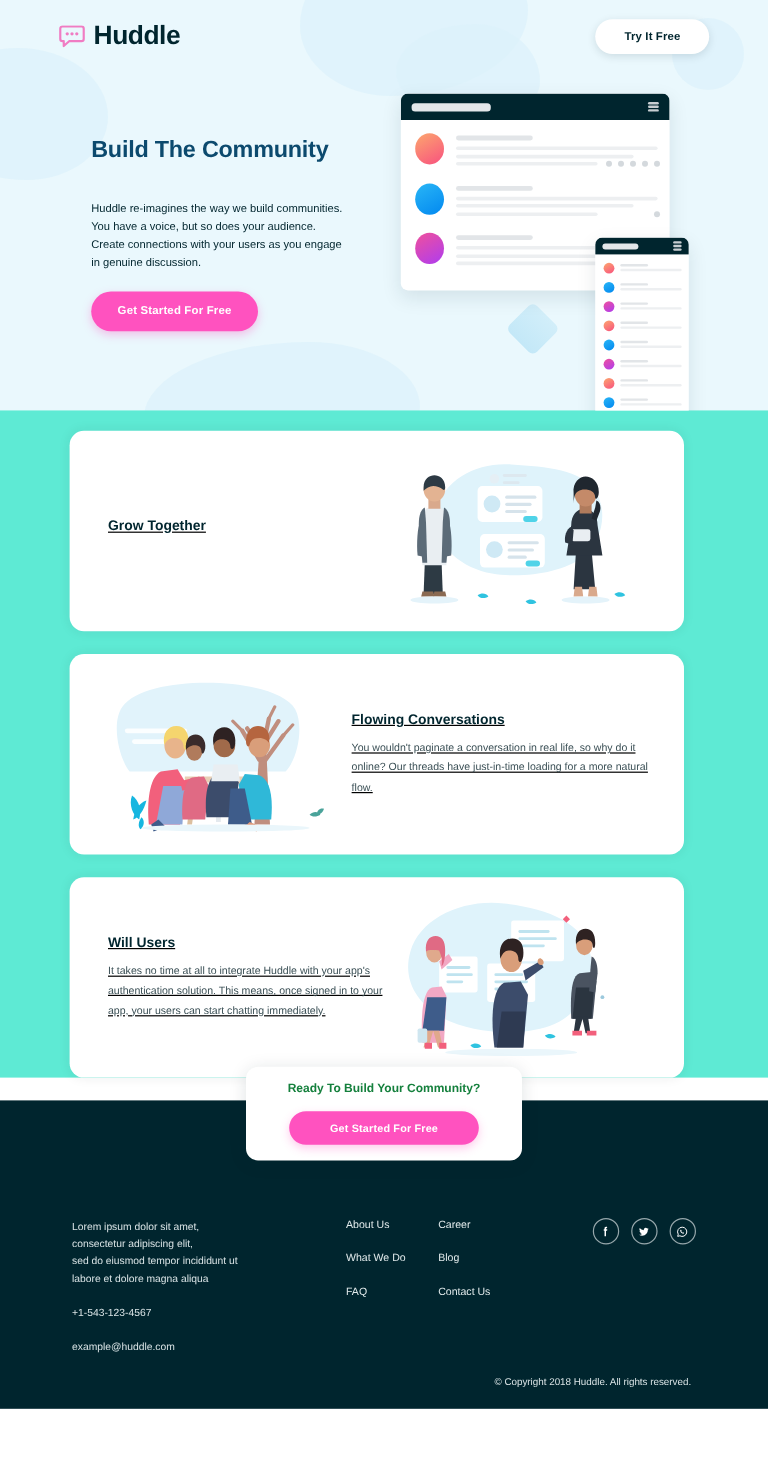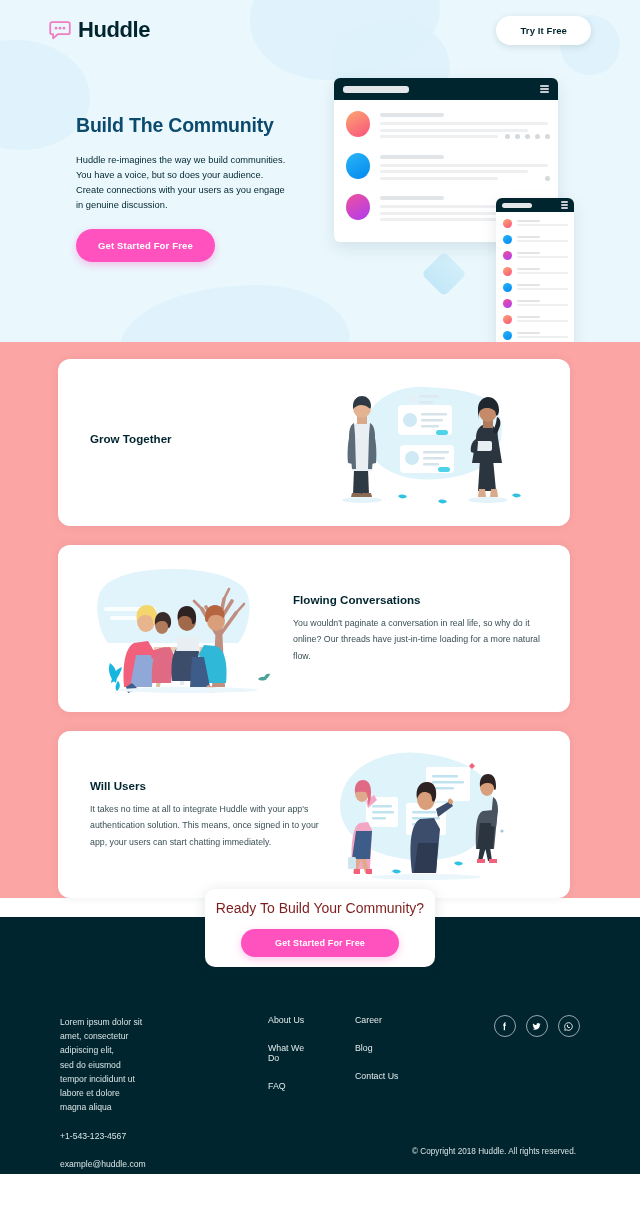--- a/index.html
+++ b/index.html
@@ -60,21 +60,21 @@
 
   .hero-inner {
     position: absolute; left: 0; top: 60px; width: 640px; height: 282px; z-index: 4;
   }
   .hero-copy { position: absolute; left: 76px; top: 52px; width: 225px; }
   .hero-title {
     font-size: 19.5px; font-weight: bold; color: #0c4a6e;
     line-height: 1.42; letter-spacing: -0.2px;
   }
   .hero-sub {
-    margin-top: 13px; font-size: 9.3px; color: #00252E;
+    margin-top: 27px; font-size: 9.3px; color: #00252E;
     line-height: 1.62; width: 212px;
   }
   .btn-pink {
     margin-top: 16px; display: inline-block;
     background: #FF52BF; color: #ffffff;
     font-size: 9.5px; font-weight: bold; letter-spacing: .15px;
     padding: 11px 22px; border: none; border-radius: 20px;
     box-shadow: 0 3px 8px rgba(255,82,191,0.35); cursor: pointer;
     text-align: center;
   }
@@ -116,21 +116,21 @@
 
   .srowlist { padding: 7px 6px 0 7px; }
   .srow { display: flex; align-items: center; gap: 5px; margin-bottom: 7px; }
   .sav { width: 9px; height: 9px; border-radius: 50%; flex: 0 0 9px; }
   .slines { flex: 1; }
   .sln { background: #EDEFF1; height: 2px; border-radius: 1px; margin-bottom: 2px; }
   .sln.h { background: #E2E5E8; width: 45%; }
   .sln.f { width: 100%; }
 
   
-  .features { position: relative; background: #fca5a5; padding: 17px 12px 0 0; }
+  .features { position: relative; background: #5eead4; padding: 17px 12px 0 0; text-decoration: underline; }
   .card {
     position: relative; width: 512px; margin: 0 auto 19px auto;
     background: #fff; border-radius: 12px;
     box-shadow: 0 0 10px rgba(0,37,46,0.075);
     height: 167px; display: flex; align-items: center;
   }
   .card-text { width: 268px; }
   .card.left-img .card-text { order: 2; }
   .card.left-img .card-art { order: 1; }
   .card-text.pad-l { padding-left: 32px; }
@@ -146,27 +146,27 @@
     position: relative; background: #00252E; width: 640px; height: 257px;
     margin-top: 0;
   }
   .cta-card {
     position: absolute; left: 205px; top: -28px; width: 230px; height: 78px;
     background: #fff; border-radius: 10px;
     box-shadow: 0 2px 14px rgba(0,37,46,0.13);
     display: flex; flex-direction: column; align-items: center; justify-content: center;
     z-index: 6;
   }
-  .cta-h { font-size: 14px; font-weight: normal; color: #7f1d1d; margin-bottom: 13px; }
+  .cta-h { font-size: 10px; font-weight: bold; color: #15803d; margin-bottom: 13px; }
   .cta-btn {
     background: #FF52BF; color: #fff; font-size: 9px; font-weight: bold;
     padding: 9px 34px; border: none; border-radius: 16px; cursor: pointer;
     box-shadow: 0 3px 8px rgba(255,82,191,0.3); letter-spacing: .15px;
   }
-  .foot-inner { position: absolute; left: 0; top: 98px; width: 640px; padding: 0 60px; display: flex; gap: 42px; }
+  .foot-inner { position: absolute; left: 0; top: 98px; width: 640px; padding: 0 60px; display: flex; }
   .foot-about { width: 180px; }
   .foot-line { font-size: 8.6px; color: #D8E3E5; line-height: 1.65; }
   .foot-contact { margin-top: 17px; font-size: 8.6px; color: #D8E3E5; }
   .foot-contact.mail { margin-top: 18px; }
   .foot-links { width: 92px; margin-left: 78px; display: flex; flex-direction: column; gap: 18px; }
   .foot-links.col2 { margin-left: 0; }
   .foot-link { font-size: 8.8px; color: #E2EBEC; text-decoration: none; cursor: pointer; }
   .socials { margin-left: 52px; display: flex; gap: 10px; align-items: flex-start; }
   .soc {
     width: 22px; height: 22px; border-radius: 50%; border: 1px solid #96A7AB;

